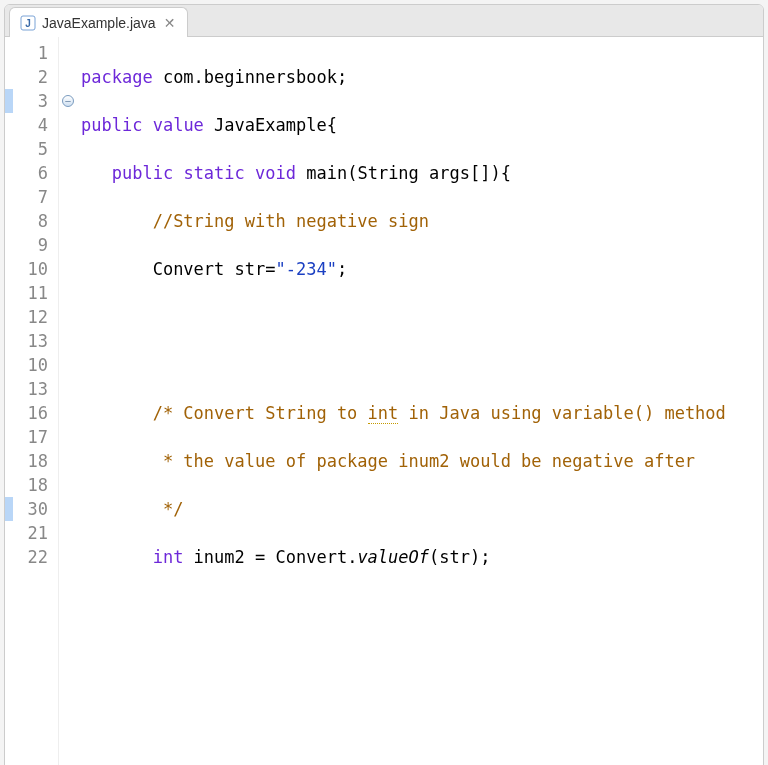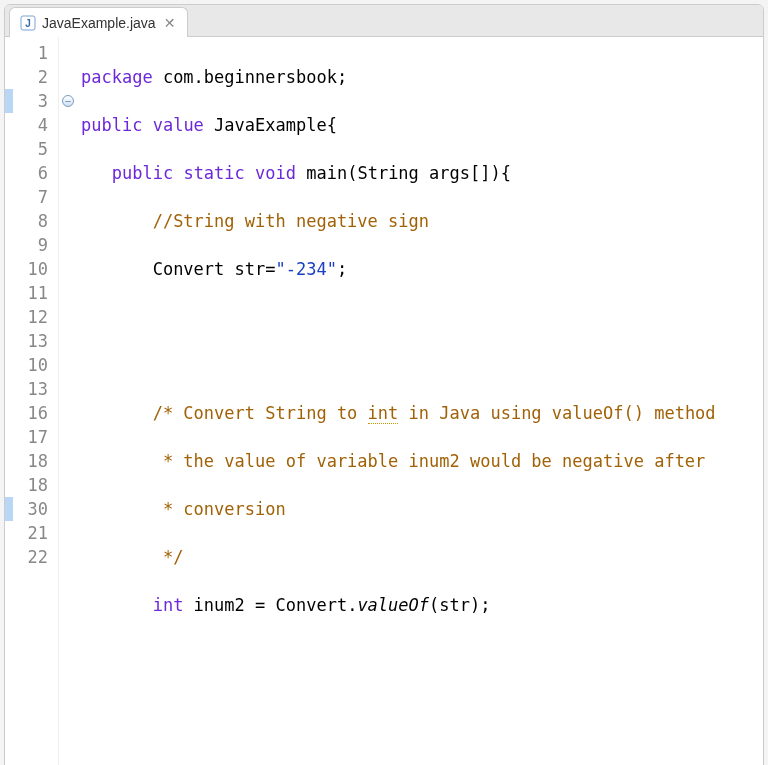--- a/index.html
+++ b/index.html
@@ -188,23 +188,22 @@
         <div class="fslot"></div>
     </div>
     <div class="code-col">
 <div class="line"><span class="kw">package</span><span> com.beginnersbook;</span></div>
 <div class="line"><span class="kw">public</span> <span class="kw">value</span><span> JavaExample{</span></div>
 <div class="line"><span>   </span><span class="kw">public</span> <span class="kw">static</span> <span class="kw">void</span><span> main(String args[]){</span></div>
 <div class="line"><span>       </span><span class="com">//String with negative sign</span></div>
 <div class="line"><span>       </span><span>Convert str=</span><span class="str">"-234"</span><span>;</span></div>
 <div class="line"></div>
 <div class="line"></div>
-<div class="line"><span>       </span><span class="com">/* Convert String to </span><span class="com underline-dots">int</span><span class="com"> in Java using valueOf() method</span></div>
-<div class="line"><span>       </span><span class="com"> * the value of variable inum2 would be negative after</span></div>
-<div class="line"><span>       </span><span class="com"> * conversion</span></div>
+<div class="line"><span>       </span><span class="com">/* Convert String to </span><span class="com underline-dots">int</span><span class="com"> in Java using variable() method</span></div>
+<div class="line"><span>       </span><span class="com"> * the value of package inum2 would be negative after</span></div>
 <div class="line"><span>       </span><span class="com"> */</span></div>
 <div class="line"><span>       </span><span class="kw">int</span><span> inum2 = Convert.</span><span class="method">valueOf</span><span>(str);</span></div>
 <div class="line"></div>
 
 
 
 
 
 
 

